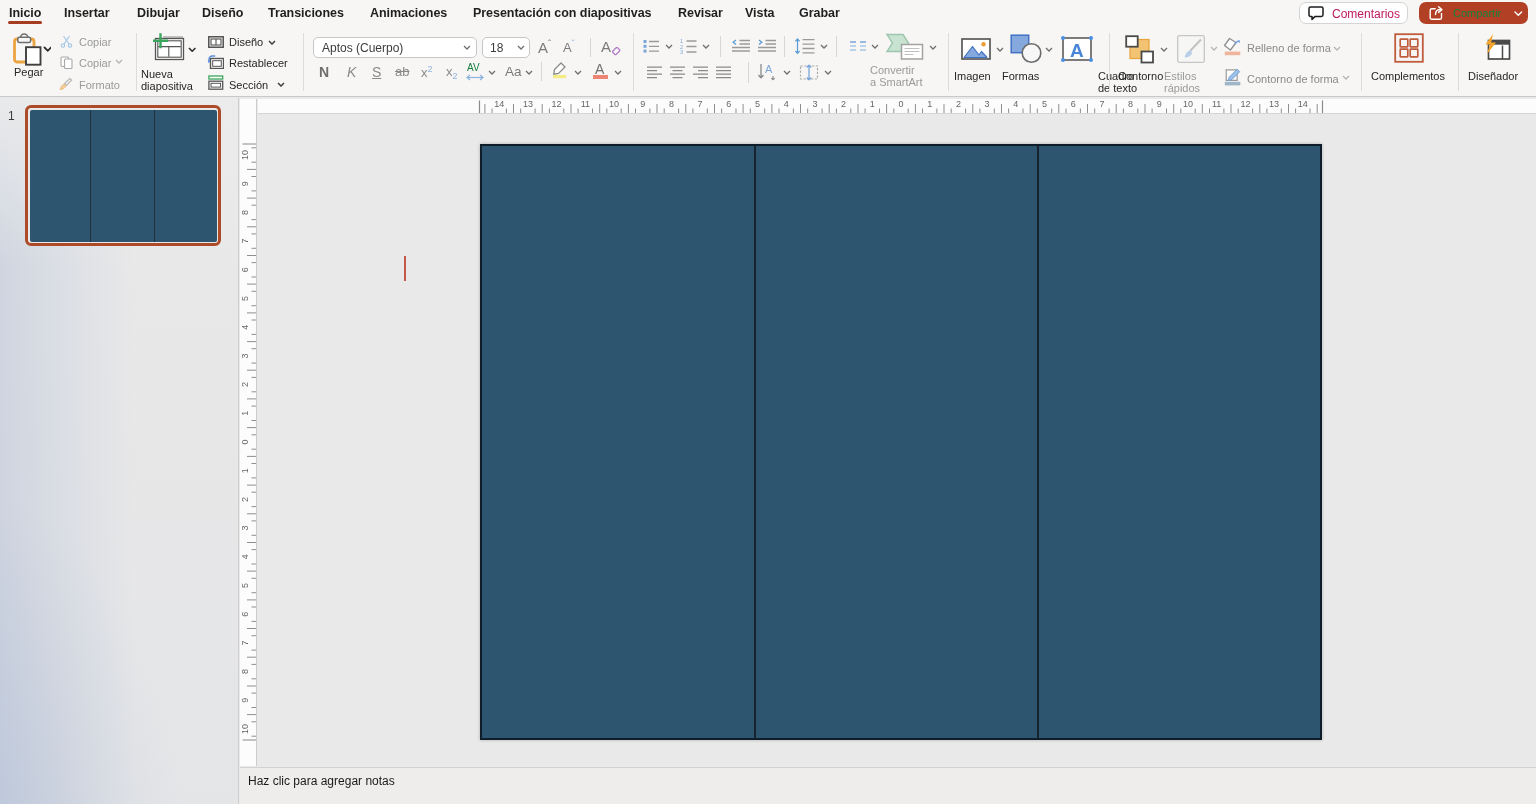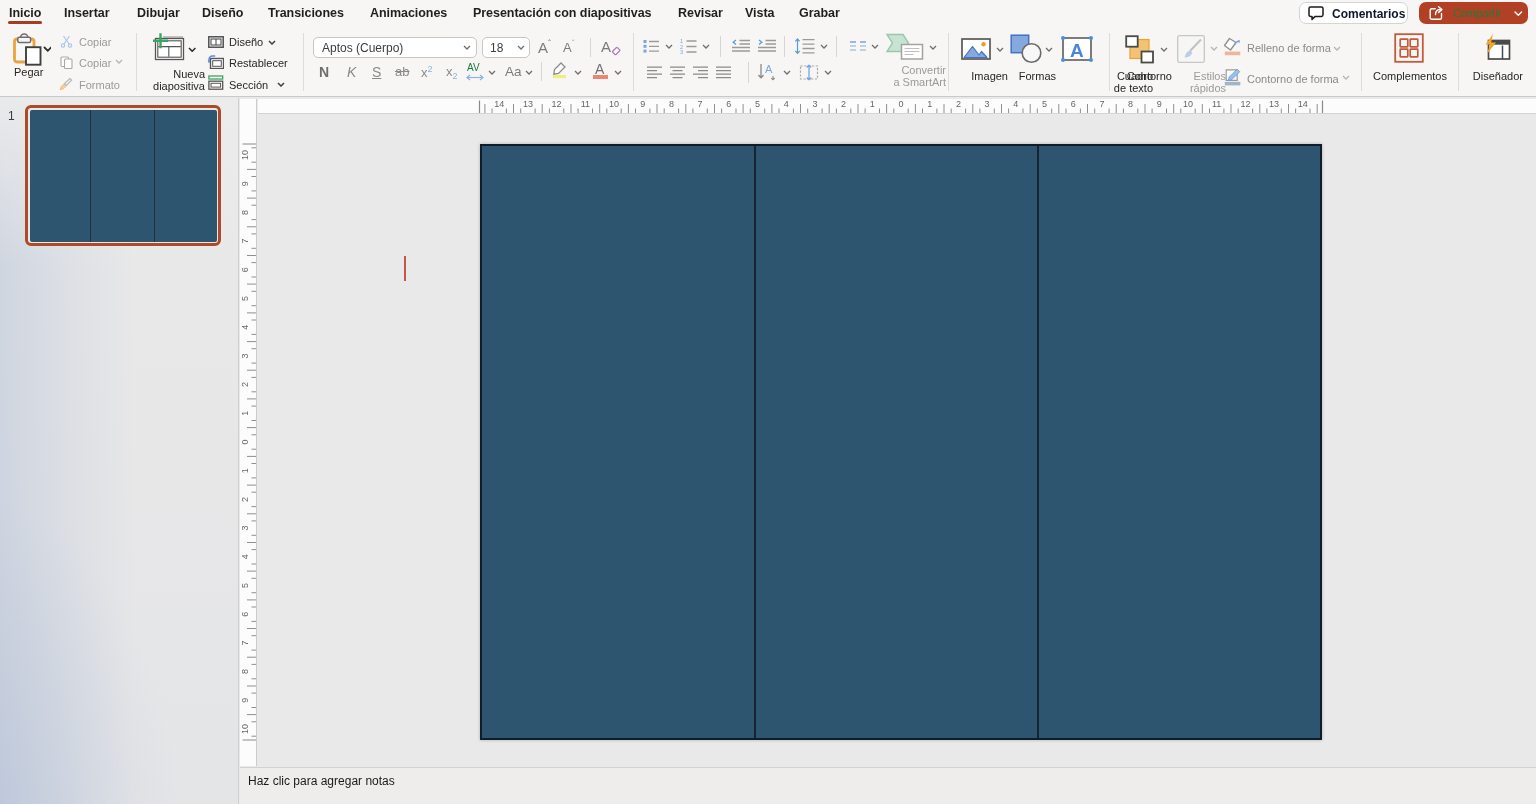--- a/index.html
+++ b/index.html
@@ -3,21 +3,21 @@
 <style>
 *{margin:0;padding:0;box-sizing:border-box}
 html,body{width:1536px;height:804px;overflow:hidden}
 body{font-family:"Liberation Sans",sans-serif;position:relative;background:#e9e9e9;-webkit-font-smoothing:antialiased}
 .a{position:absolute}
 #menubar{left:0;top:0;width:1536px;height:27px;background:#f7f6f5}
 #ribbon{left:0;top:27px;width:1536px;height:70px;background:#f7f6f5;border-bottom:1px solid #c9c9c9}
 .tab{top:5.5px;font-size:12.5px;font-weight:600;color:#1f1f1f;white-space:nowrap;letter-spacing:-0.05px}
 .lbl{font-size:11px;color:#262626;white-space:nowrap;line-height:12px}
 .dis{color:#9a9a9a}
-.cap{text-align:right}
+.cap{text-align:left}
 .gsep{width:1px;top:33px;height:58px;background:#dcdcdc}
 .ssep{width:1px;background:#d6d6d6}
 #sidebar{left:0;top:98px;width:239px;height:706px;background:
  linear-gradient(to bottom, rgba(236,236,236,0.9) 0%, rgba(236,236,236,0) 24%),
  radial-gradient(130% 75% at -15% 110%, rgba(150,170,205,0.34), rgba(150,170,205,0) 72%),
  linear-gradient(to right, rgba(150,170,205,0.30) 0%, rgba(150,170,205,0.13) 30%, rgba(150,170,205,0) 56%),
  linear-gradient(to bottom, #e9e9e9 0%, #e7e7e8 50%, #e4e5e7 100%);
  border-right:1px solid #cfcfcf}
 #vruler{left:240px;top:99px;width:17px;height:667px;background:#fcfcfc;border-right:1px solid #cccccc}
 #hruler{left:258px;top:99px;width:1278px;height:15px;background:#fcfcfc;border-bottom:1px solid #d4d4d4}
@@ -41,21 +41,21 @@
 <div class="a tab" style="left:370px">Animaciones</div>
 <div class="a tab" style="left:473px">Presentación con diapositivas</div>
 <div class="a tab" style="left:678px">Revisar</div>
 <div class="a tab" style="left:745px">Vista</div>
 <div class="a tab" style="left:799px">Grabar</div>
 
 <div class="a" style="left:1299px;top:2px;width:109px;height:22px;background:#fff;border:1px solid #d4d4d4;border-radius:7px"></div>
 <svg class="ic" style="left:1308px;top:6px" width="16" height="15" viewBox="0 0 16 15">
     <path d="M2.6 1h10.8c0.9 0 1.6 0.7 1.6 1.6v6.2c0 0.9-0.7 1.6-1.6 1.6H7.2L4 13.4v-3H2.6c-0.9 0-1.6-0.7-1.6-1.6V2.6C1 1.7 1.7 1 2.6 1z" fill="none" stroke="#1d1d1f" stroke-width="1.5" stroke-linejoin="round"></path>
   </svg>
-<div class="a" style="left:1332px;top:6.5px;font-size:12px;font-weight:700;color:#0f172a">Comentarios</div>
+<div class="a" style="left:1332px;top:6.5px;font-size:12px;font-weight:400;color:#be185d">Comentarios</div>
 
 <div class="a" style="left:1419px;top:2px;width:109px;height:22px;background:#b14024;border-radius:7px"></div>
 <svg class="ic" style="left:1428px;top:5px" width="17" height="16" viewBox="0 0 17 16">
     <path d="M13.5 8.5v4.2c0 0.9-0.7 1.6-1.6 1.6H3.8c-0.9 0-1.6-0.7-1.6-1.6V5.3c0-0.9 0.7-1.6 1.6-1.6h3.4" fill="none" stroke="#fff" stroke-width="1.4" stroke-linecap="round"></path>
     <path d="M7.5 9.5c0-3.4 2.2-5 5.1-5" fill="none" stroke="#fff" stroke-width="1.4" stroke-linecap="round"></path>
     <path d="M10.6 1.8l3.3 2.8-3.3 2.8" fill="none" stroke="#fff" stroke-width="1.4" stroke-linecap="round" stroke-linejoin="round"></path>
   </svg>
 <div class="a" style="left:1453px;top:6.5px;font-size:11px;font-weight:400;color:#15803d">Compartir</div>
 <svg class="ic" style="left:1514px;top:11px" width="9" height="6" viewBox="0 0 9 6">
     <path d="M1 1l3.3 3.3L7.6 1" fill="none" stroke="#fff" stroke-width="1.4" stroke-linecap="round"></path>

